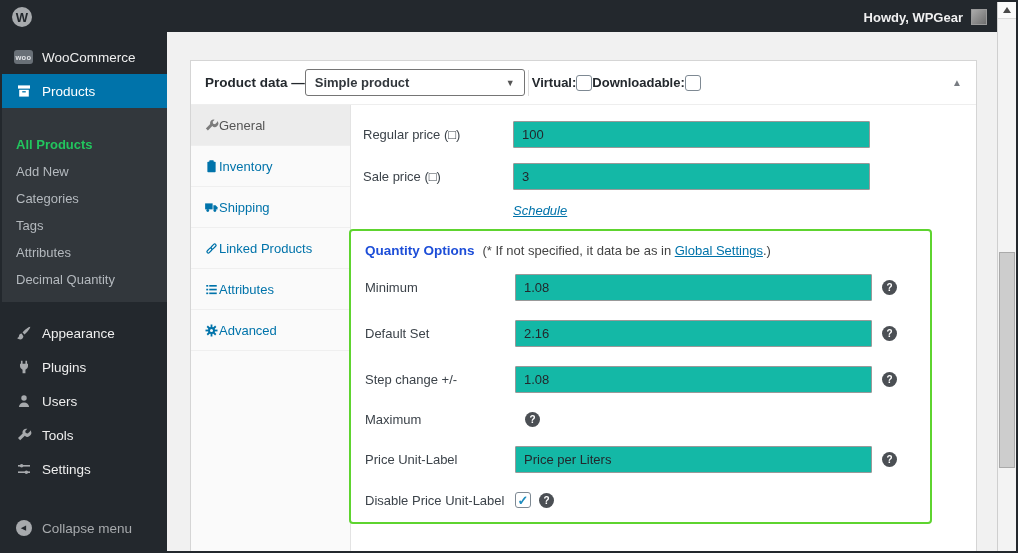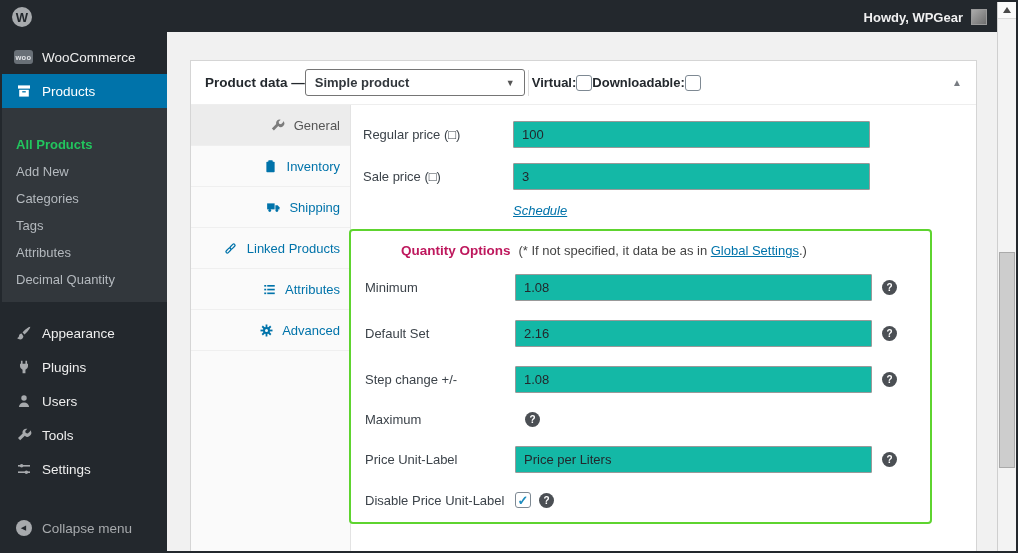--- a/index.html
+++ b/index.html
@@ -63,43 +63,43 @@
   .checkbox { width: 16px; height: 16px; border: 1px solid #7e8993; border-radius: 3px;
               background: #fff; display: inline-flex; align-items: center;
               justify-content: center; flex-shrink: 0; cursor: pointer; }
   .checkbox .check { color: #1e8cbe; font-weight: bold; font-size: 13px; line-height: 1; }
   .hdr-spacer { flex: 1; }
   .toggle { color: #787c82; font-size: 10px; cursor: pointer; }
 
   .panel-body { flex: 1; display: flex; min-height: 0; }
   .tabs { width: 160px; background: #fafafa; border-right: 1px solid #e3e3e3;
           list-style: none; flex-shrink: 0; }
-  .tab { display: flex; align-items: center; gap: 8px; padding: 12px 10px 12px 12px;
-         font-size: 13px; color: #0073aa; border-bottom: 1px solid #efefef; cursor: pointer; justify-content: flex-end; }
+  .tab { display: flex; align-items: center; gap: 0; padding: 12px 10px 12px 12px;
+         font-size: 13px; color: #0073aa; border-bottom: 1px solid #efefef; cursor: pointer; }
   .tic { width: 16px; height: 16px; color: #0073aa; flex-shrink: 0; display: flex;
          align-items: center; justify-content: center; }
   .tic svg { width: 15px; height: 15px; }
   .tab.active { background: #ececec; color: #555; }
   .tab.active .tic { color: #7c7c7c; }
 
   .content { flex: 1; padding: 16px 0 20px 0; min-width: 0; }
   .frow { display: flex; align-items: center; margin: 0 0 15px 12px; }
   .frow label { width: 150px; font-size: 13px; color: #3c434a; flex-shrink: 0; }
   .ti { width: 357px; height: 27px; border: 1px solid #999; border-radius: 1px;
         padding: 0 8px; font-size: 13px; color: #23282d; font-family: inherit; background: #14b8a6; }
   .schedule-row { margin: -4px 0 8px 162px; }
   .schedule { color: #0073aa; font-style: italic; text-decoration: underline;
               font-size: 13px; cursor: pointer; }
 
   .green-box { margin: 10px 0 0 -2px; width: 583px; border: 2px solid #5ed42f;
                border-radius: 4px; padding: 12px 0 14px 14px; background: #fff; }
   .green-box .frow { margin: 0 0 19px 0; }
   .green-box .frow:last-child { margin-bottom: 0; }
   .qhead { display: flex; align-items: baseline; gap: 8px; margin-bottom: 16px; white-space: nowrap; }
-  .qtitle { font-size: 13.5px; font-weight: bold; color: #be185d; margin-left: 36px; }
+  .qtitle { font-size: 13.5px; font-weight: bold; color: #1d4ed8; }
   .qnote { font-size: 13px; color: #444; }
   .gs-link { color: #0073aa; text-decoration: underline; cursor: pointer; }
   .help { width: 15px; height: 15px; border-radius: 50%; background: #4b4f54; color: #fff;
           font-size: 10px; font-weight: bold; display: inline-flex; align-items: center;
           justify-content: center; margin-left: 10px; flex-shrink: 0; cursor: pointer; }
   .cbh { margin-left: 8px; }
 
   
   .scrollbar { width: 19px; background: #f3f3f3; border-left: 1px solid #cfcfcf;
                position: relative; flex-shrink: 0; }

